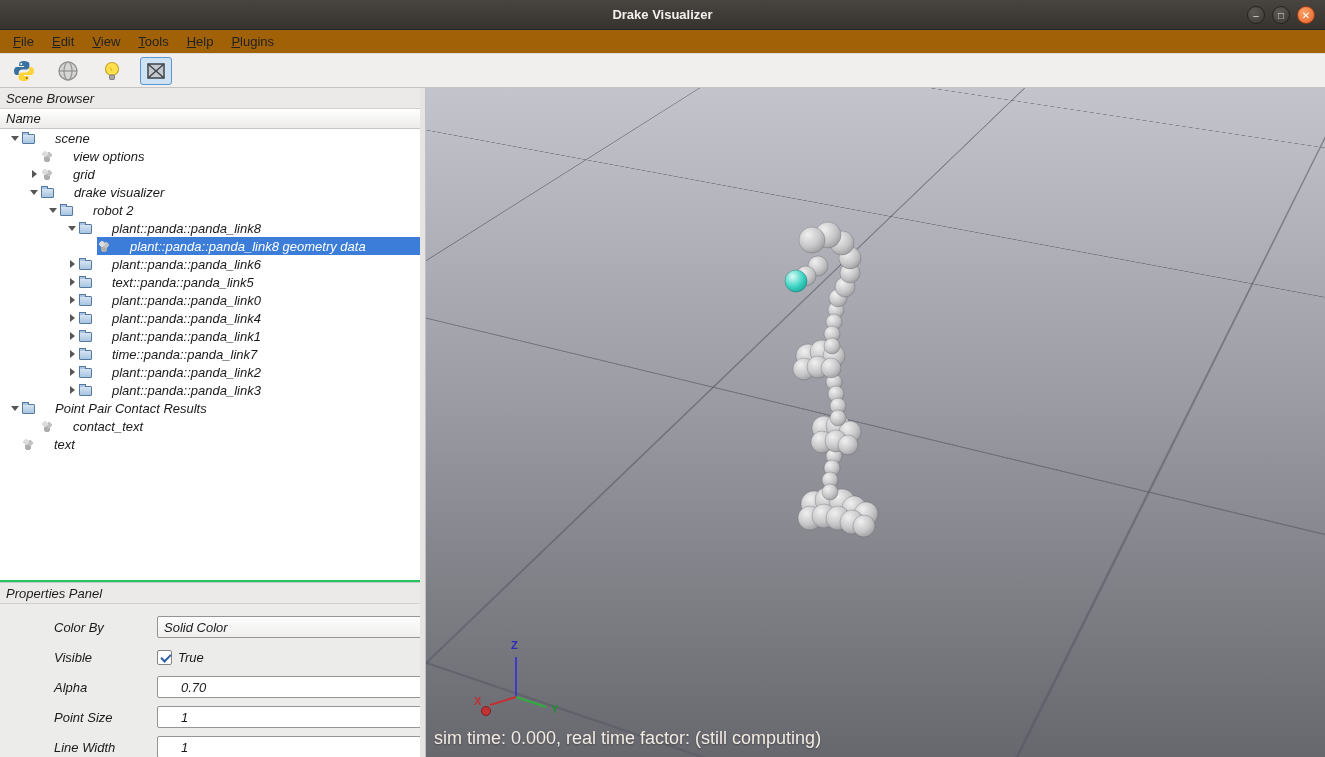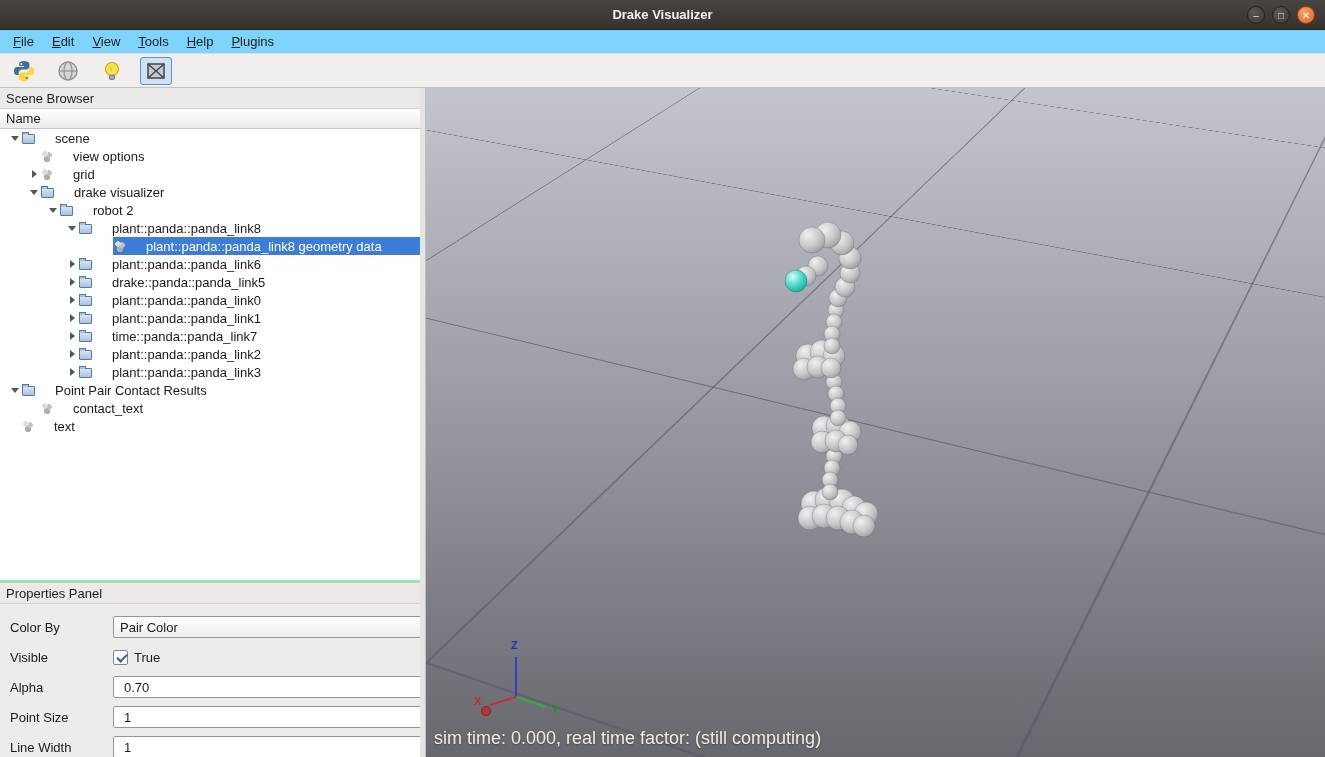--- a/index.html
+++ b/index.html
@@ -11,49 +11,49 @@
   .titlebar { position:absolute; left:0; top:0; right:0; height:30px;
     background:linear-gradient(#48443f,#36332f); display:flex; align-items:center; justify-content:center;
     border-bottom:1px solid #262420; }
   .titlebar .wtitle { color:#f3f1ef; font-weight:bold; font-size:13px; }
   .winbtns { position:absolute; right:10px; top:6px; display:flex; gap:7px; }
   .winbtn { width:18px; height:18px; border-radius:50%; display:flex; align-items:center; justify-content:center;
     font-size:10px; color:#ddd; background:radial-gradient(circle at 35% 30%, #5c5853, #3c3934); border:1px solid #26231f; cursor:default; }
   .winbtn.close { background:radial-gradient(circle at 35% 30%, #fba066, #e8632a); color:#fff; border-color:#a23d12; }
 
   
-  .menubar { position:absolute; left:0; top:30px; right:0; height:24px; background:#7dd3fc;
+  .menubar { position:absolute; left:0; top:30px; right:0; height:24px; background:#a16207;
     border-bottom:1px solid #dedcda; display:flex; align-items:center; padding-left:4px; }
   .menuitem { padding:0 9px; line-height:23px; color:#222; }
 
   
   .toolbar { position:absolute; left:0; top:54px; right:0; height:34px; background:#f0efee;
     border-bottom:1px solid #c6c4c2; display:flex; align-items:center; padding-left:8px; gap:12px; }
   .tbtn { width:32px; height:28px; display:flex; align-items:center; justify-content:center; border:1px solid transparent; border-radius:3px; }
   .tbtn.active { background:#cfe2f4; border-color:#5a96d0; }
 
   
-  .leftcol { position:absolute; left:0; top:88px; width:494px; bottom:0; background:#86efac; border-right:1px solid #b9b7b5; }
+  .leftcol { position:absolute; left:0; top:88px; width:494px; bottom:0; background:#22c55e; border-right:1px solid #b9b7b5;font-style:italic; }
   .vsplit { position:absolute; left:420px; top:88px; width:6px; bottom:0; background:#e6e4e2; border-right:1px solid #c2c0be; }
 
   .panel-title { height:21px; background:#eceae8; border-bottom:1px solid #d3d1cf; display:flex; align-items:center; padding:0 6px; }
   .panel-title .ptxt { flex:1; font-size:13px; color:#1d1d1d; }
   .pt-btn { width:13px; height:13px; margin-left:5px; display:flex; align-items:center; justify-content:center; color:#444; font-size:9px; }
   .i-float { width:10px; height:9px; border:1px solid #555; border-top:3px solid #555; }
 
   
   .scene-browser { position:absolute; left:0; top:0; right:0; height:492px; }
   .tree-header { position:absolute; top:21px; left:0; right:0; height:20px;
     background:linear-gradient(#ffffff,#ecebe9); border-bottom:1px solid #c8c6c4; display:flex; align-items:center; padding:0 6px; }
   .tree-header .hname { flex:1; }
   .tree { position:absolute; top:41px; left:0; right:0; bottom:0; background:#fff; overflow:hidden; }
   .trow { display:flex; align-items:center; height:18px; }
   .trow .rb { flex:1; height:18px; display:flex; align-items:center; gap:20px; padding-left:1px; }
   .trow.sel .rb { background:#3b7dd8; color:#fff; }
-  .pl0 { padding-left:8px; } .pl1 { padding-left:27px; } .pl2 { padding-left:46px; } .pl3 { padding-left:65px; } .pl4 { padding-left:84px;margin-left:16px; }
+  .pl0 { padding-left:8px; } .pl1 { padding-left:27px; } .pl2 { padding-left:46px; } .pl3 { padding-left:65px; } .pl4 { padding-left:84px; }
   .exp { width:13px; height:18px; display:flex; align-items:center; justify-content:center; flex:none; }
   .exp.open::before { content:""; border:4px solid transparent; border-top:5px solid #565656; margin-top:5px; }
   .exp.closed::before { content:""; border:4px solid transparent; border-left:5px solid #565656; margin-left:5px; }
   .tl { white-space:nowrap; }
   .eyebtn { margin-left:auto; margin-right:5px; width:16px; height:16px; border-radius:50%; display:flex; align-items:center; justify-content:center; flex:none; }
   .trow.sel .eyebtn { background:#123a4a; }
   .i-eye { width:13px; height:9px; border:1.4px solid #15404d; border-radius:50%; position:relative; }
   .i-eye::after { content:""; position:absolute; left:50%; top:50%; width:4px; height:4px; margin:-2px 0 0 -2px; border-radius:50%; background:#15404d; }
   .trow.sel .i-eye { border-color:#cfe4ec; } .trow.sel .i-eye::after { background:#cfe4ec; }
   .eyedim .i-eye { opacity:.32; }
@@ -62,32 +62,32 @@
   .i-mesh { width:12px; height:12px; flex:none;
     background:radial-gradient(circle at 4px 4px,#dcdcdc 2.6px,transparent 3px),
                radial-gradient(circle at 8px 5px,#c2c2c2 2.6px,transparent 3px),
                radial-gradient(circle at 6px 9px,#aeaeae 3px,transparent 3.4px); }
 
   
   .props { position:absolute; left:0; top:494px; right:0; bottom:0; background:#ececea; border-top:1px solid #c9c7c5; }
   .props-body { position:absolute; top:21px; left:0; right:0; bottom:0; }
   .prow { display:flex; align-items:center; height:30px; padding:0 28px 0 10px; }
   .prow:first-child { margin-top:8px; }
-  .plabel { width:103px; flex:none; }
+  .plabel { width:103px; flex:none;margin-left:44px; }
   .combo { flex:1; height:22px; border:1px solid #979593; border-radius:2px; background:linear-gradient(#fdfdfd,#f0efee);
     display:flex; align-items:center; position:relative; }
   .combo .ctext { padding-left:6px; flex:1; }
   .combo .carr { width:18px; height:100%; border-left:1px solid #c4c2c0; display:flex; align-items:center; justify-content:center; }
   .combo .carr::before { content:""; border:4px solid transparent; border-top:5px solid #444; margin-top:5px; }
   .cbwrap { display:flex; align-items:center; gap:6px; }
   .cb { width:15px; height:15px; background:#fff; border:1px solid #858585; border-radius:2px; position:relative; }
   .cb::after { content:""; position:absolute; left:2.5px; top:3px; width:8px; height:4px;
     border-left:2px solid #2d5fa8; border-bottom:2px solid #2d5fa8; transform:rotate(-45deg); }
   .spin { flex:1; height:22px; border:1px solid #979593; border-radius:2px; background:#fff; display:flex; }
-  .spin .sval { flex:1; padding-left:10px; display:flex; align-items:center; }
+  .spin .sval { flex:1; padding-left:4px; display:flex; align-items:center;margin-left:19px; }
   .spin .sbtns { width:17px; border-left:1px solid #bdbbb9; display:flex; flex-direction:column; background:linear-gradient(#f7f6f5,#e8e6e4); }
   .spin .sbtns span { flex:1; display:flex; align-items:center; justify-content:center; }
   .sarr-up { width:0; height:0; border:3.5px solid transparent; border-bottom:4.5px solid #4a4a4a; margin-bottom:2px; }
   .sarr-dn { width:0; height:0; border:3.5px solid transparent; border-top:4.5px solid #4a4a4a; margin-top:2px; }
   .vscroll { position:absolute; right:6px; top:64px; bottom:1px; width:15px; background:#f1f0ef; border:1px solid #c6c4c2; }
   .vs-up,.vs-dn { position:absolute; left:0; right:0; height:13px; display:flex; align-items:center; justify-content:center; background:#ecebe9; }
   .vs-up { top:0; border-bottom:1px solid #cfcdcb; } .vs-dn { bottom:0; border-top:1px solid #cfcdcb; }
   .vs-up::before { content:""; border:4px solid transparent; border-bottom:5px solid #555; margin-bottom:4px; }
   .vs-dn::before { content:""; border:4px solid transparent; border-top:5px solid #555; margin-top:4px; }
   .vs-thumb { position:absolute; left:1px; right:1px; top:15px; height:40px; background:linear-gradient(90deg,#d2d0ce,#bfbdbb); border:1px solid #a5a3a1; border-radius:2px; }
@@ -255,31 +255,41 @@
             <span class="tl">plant::panda::panda_link6</span>
           <span class="eyebtn">
               <span class="i-eye"></span>
             </span>
           </span>
       </div>
       <div class="trow pl3">
         <span class="exp closed"></span>
         <span class="rb">
             <span class="i-folder"></span>
-            <span class="tl">drake::panda::panda_link5</span>
+            <span class="tl">text::panda::panda_link5</span>
           <span class="eyebtn">
               <span class="i-eye"></span>
             </span>
           </span>
       </div>
       <div class="trow pl3">
         <span class="exp closed"></span>
         <span class="rb">
             <span class="i-folder"></span>
             <span class="tl">plant::panda::panda_link0</span>
+          <span class="eyebtn">
+              <span class="i-eye"></span>
+            </span>
+          </span>
+      </div>
+      <div class="trow pl3">
+        <span class="exp closed"></span>
+        <span class="rb">
+            <span class="i-folder"></span>
+            <span class="tl">plant::panda::panda_link4</span>
           <span class="eyebtn">
               <span class="i-eye"></span>
             </span>
           </span>
       </div>
       <div class="trow pl3">
         <span class="exp closed"></span>
         <span class="rb">
             <span class="i-folder"></span>
             <span class="tl">plant::panda::panda_link1</span>
@@ -359,21 +369,21 @@
           <span class="i-float"></span>
         </span>
       <span class="pt-btn">
           <span>✕</span>
         </span>
     </div>
     <div class="props-body">
       <div class="prow">
         <span class="plabel">Color By</span>
         <div class="combo">
-          <span class="ctext">Pair Color</span>
+          <span class="ctext">Solid Color</span>
           <span class="carr"></span>
         </div>
       </div>
       <div class="prow">
         <span class="plabel">Visible</span>
         <div class="cbwrap">
           <span class="cb"></span>
           <span>True</span>
         </div>
       </div>

